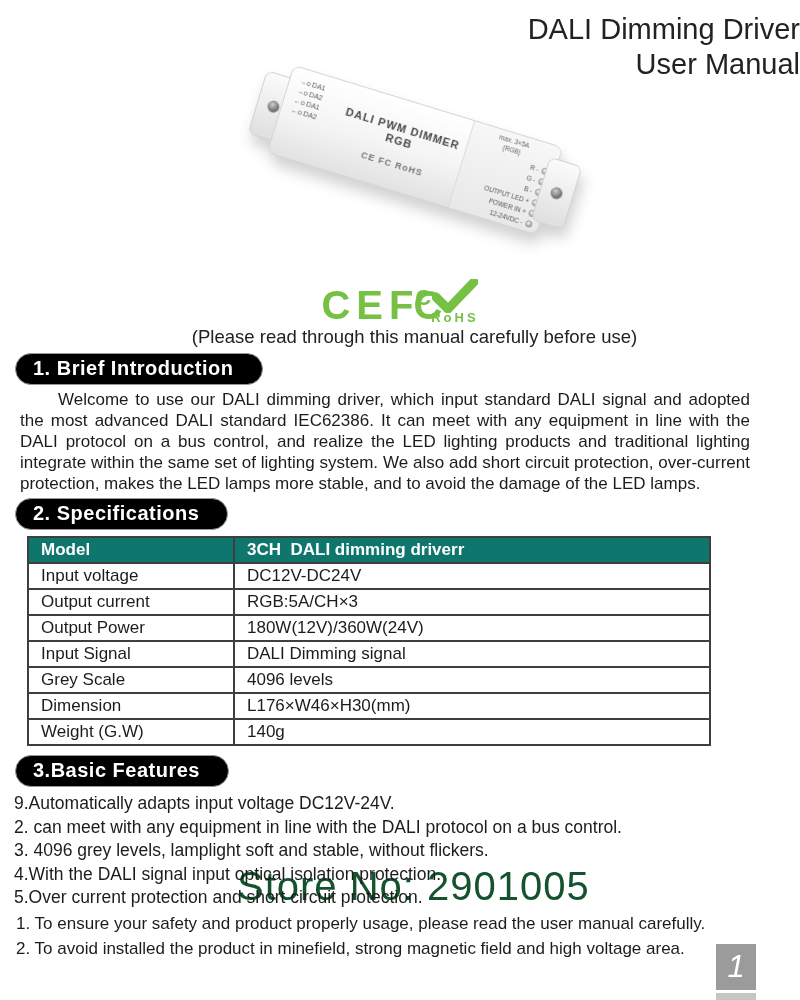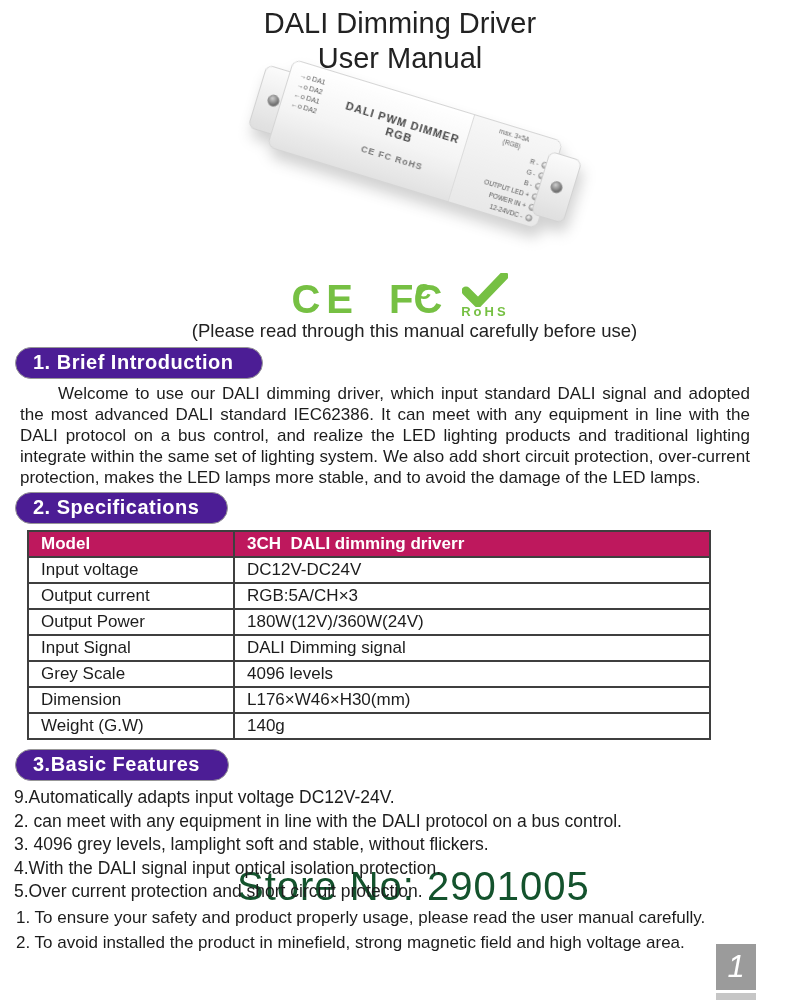--- a/index.html
+++ b/index.html
@@ -3,22 +3,22 @@
 <meta charset="utf-8">
 <style>
   * { box-sizing: border-box; margin: 0; padding: 0; }
   html,body { background:#fff; }
   .page {
     position: relative; width: 800px; height: 1000px; margin: 0 auto;
     background: #fff; overflow: hidden;
     font-family: "Liberation Sans", sans-serif; color: #1c1c1c;
   }
   
-  .title { text-align:center; font-size:29px; font-weight:400; color:#222;
-           line-height:35px; padding-top:6px; }
+  .title { text-align:right; font-size:29px; font-weight:400; color:#222;
+           line-height:35px; padding-top:12px; }
   
   .hero { position:relative; height:198px; }
   .device { position:absolute; left:250px; top:22px; width:330px; height:92px;
             transform:rotate(17deg); transform-origin:50% 50%;
             filter: drop-shadow(5px 9px 7px rgba(0,0,0,0.18)); }
   .ear { position:absolute; top:13px; width:34px; height:66px; border-radius:7px;
          background:linear-gradient(180deg,#fbfbfb,#dfdfdf);
          border:1px solid #d2d2d2; }
   .ear.left { left:0; }
   .ear.right { right:0; }
@@ -39,49 +39,49 @@
                background:linear-gradient(180deg,#f7f7f7,#e8e8e8);
                border-radius:0 8px 8px 0; }
   .max-label { font-size:6.5px; color:#666; text-align:center; line-height:7px; margin-bottom:2px; }
   .term-row { display:flex; justify-content:flex-end; align-items:center; height:11px; }
   .term-label { font-size:6.5px; color:#555; white-space:nowrap; margin-right:3px; }
   .term-screw { width:7px; height:7px; border-radius:50%;
                 background:radial-gradient(circle at 35% 30%, #fff, #9a9a9a 80%);
                 border:1px solid #8f8f8f; }
   
   .certs { height:44px; display:flex; justify-content:center; align-items:flex-end;
-           gap:30px; margin-top:0; }
+           margin-top:0; }
   .green { color:#76c043; }
   .ce-mark { font-size:40px; font-weight:700; letter-spacing:6px; line-height:38px; }
   .fcc-mark { font-size:40px; font-weight:700; line-height:38px; letter-spacing:0; display:flex; align-items:flex-end; }
   .fcc-inner { font-size:22px; font-weight:700; margin-left:-27px; margin-bottom:7px; }
   .rohs { display:flex; flex-direction:column; align-items:center; line-height:1; }
   .rohs svg { display:block; }
   .rohs-text { font-size:13px; font-weight:700; letter-spacing:3px; margin-top:-2px; }
   .notice { text-align:center; font-size:18.5px; color:#222; margin-top:2px;padding-left:29px; }
   
-  .pill { display:inline-block; background:#4c1d95; border:1px solid #979797;
+  .pill { display:inline-block; background:#000000; border:1px solid #979797;
           color:#fff; font-size:20px; font-weight:700; letter-spacing:0.5px;
           border-radius:17px; padding:3px 28px 4px 17px; margin-left:15px; }
   .pill-wrap1 { margin-top:5px; }
   .pill-wrap2 { margin-top:4px; }
   .pill-wrap3 { margin-top:9px; }
   .pill-wrap4 { margin-top:0px; }
   
   .intro { margin:4px 50px 0 20px; font-size:17px; line-height:21px;
            text-align:justify; text-indent:38px; }
   .features { margin:5px 20px 0 14px; font-size:17.5px; line-height:23.5px;
               position:relative; z-index:2; }
   .safety { margin:3px 72px 0 16px; font-size:17px; line-height:22px; text-align:justify; }
   
   table.spec { border-collapse:collapse; margin:6px 0 0 27px; width:684px;
                font-size:17px; }
   table.spec th, table.spec td { border:2px solid #3f3f3f; padding:2px 12px;
                height:25px; text-align:left; white-space:pre-wrap; font-weight:400; }
-  table.spec th { background:#be185d; color:#fff; font-weight:700;margin-left:39px; }
+  table.spec th { background:#0f766e; color:#fff; font-weight:700;margin-left:39px; }
   table.spec .c1 { width:206px; }
   
   .watermark { position:absolute; left:237px; top:864px; font-size:40px;
                color:#14532d; letter-spacing:1px; z-index:1; white-space:nowrap; }
   
   .page-num { position:absolute; left:716px; top:944px; width:40px; height:46px;
               background:#9b9b9b; color:#fff; font-size:31px; font-style:italic;
               display:flex; align-items:center; justify-content:center; z-index:4; }
   .page-strip { position:absolute; left:716px; top:993px; width:40px; height:7px;
                 background:#c6c6c6; z-index:4; }

